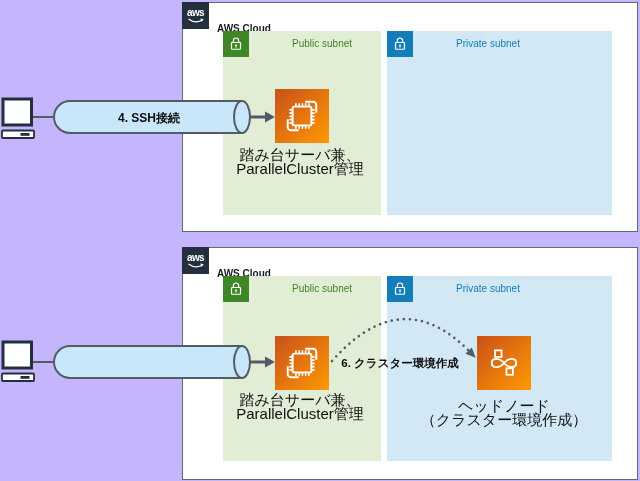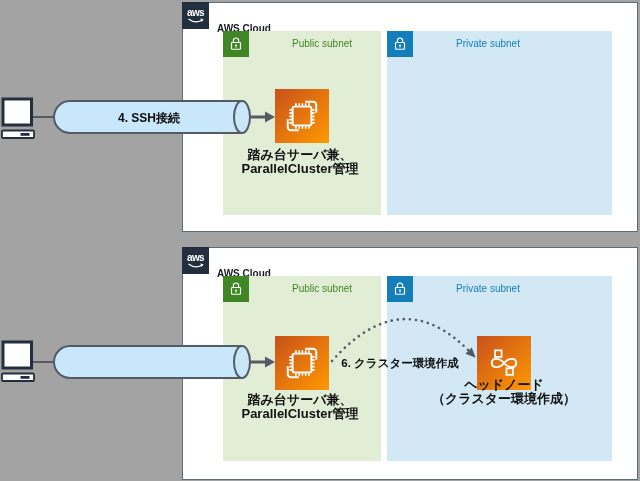--- a/index.html
+++ b/index.html
@@ -1,17 +1,17 @@
 <!DOCTYPE html>
 <html style="--cloud-border: #5A6B7A; --aws-dark: #232F3E; --text-dark: #16191F; --public-fill: #E1EDD5; --public-accent: #3F8624; --private-fill: #D2E8F5; --private-accent: #147EBA; --orange-dark: #C8511B; --orange-bright: #F90; --tube-fill: #C9E7FB; --line-gray: #545B64;"><head>
 <meta charset="utf-8">
 <style>
   html,body { margin:0; padding:0; background:#fff; }
   .stage {
-    position:relative; width:640px; height:481px; background:#a3a3a3;
+    position:relative; width:640px; height:481px; background:#c4b5fd;
     font-family:"Liberation Sans", sans-serif; overflow:hidden;
     color:#16191F;
   }
   .cloud {
     position:absolute; left:182px; width:454px;
     border:1px solid var(--cloud-border); background:#fff;
   }
   .cloud.top { top:2px; height:228px; }
   .cloud.bottom { top:247px; height:231px; }
 
@@ -40,26 +40,26 @@
   .service {
     position:absolute; width:54px; height:54px;
     background:linear-gradient(135deg, var(--orange-dark) 0%, var(--orange-bright) 100%);
     display:flex; align-items:center; justify-content:center;
   }
   #ec2-top    { left:275px; top:89px;  }
   #ec2-bottom { left:275px; top:336px; }
   #pcluster   { left:477px; top:336px; }
 
   .caption {
-    position:absolute; font-size:13px; font-weight:700; color:#111;
+    position:absolute; font-size:15px; font-weight:400; color:#111;
     text-align:center; line-height:14px; white-space:nowrap;
   }
   #cap-ec2-top    { left:225px; top:148px; width:150px; }
   #cap-ec2-bottom { left:225px; top:393px; width:150px; }
-  #cap-headnode   { left:419px; top:378px; width:170px; }
+  #cap-headnode   { left:419px; top:399px; width:170px; }
 
   .pc-icon { position:absolute; left:1px; width:34px; height:46px; }
   #pc-top    { top:97px;  }
   #pc-bottom { top:340px; }
 
   .wire { position:absolute; height:2px; background:var(--line-gray); }
   #wire-top    { left:30px; top:116px; width:26px; }
   #wire-bottom { left:30px; top:361px; width:26px; }
 
   .tube { position:absolute; left:51px; width:200px; height:36px; }

